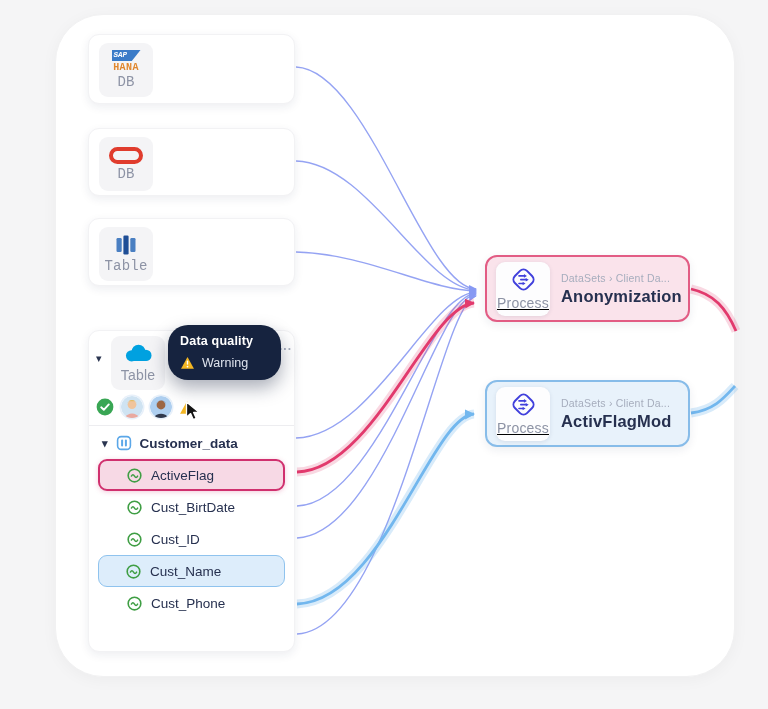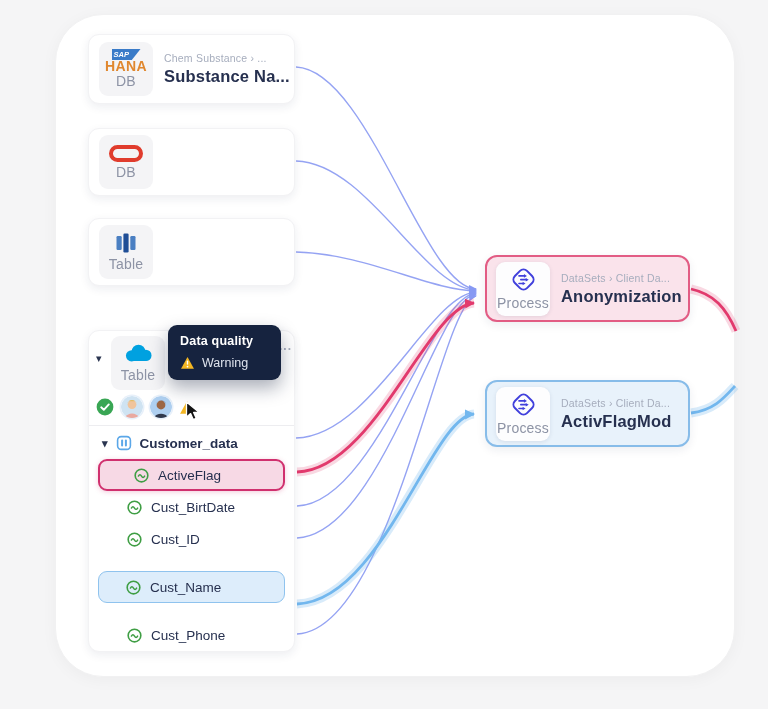--- a/index.html
+++ b/index.html
@@ -9,59 +9,59 @@
   
   .canvas { position:absolute; left:55px; top:14px; width:680px; height:663px;
             background:#ffffff; border-radius:48px; border:1px solid #f1f1f2;
             box-shadow:0 3px 16px rgba(0,0,0,.04); }
 
   svg.edges { position:absolute; left:0; top:0; width:768px; height:709px; z-index:2; pointer-events:none; }
 
   
   .card { position:absolute; background:#fff; border:1px solid #f2f2f4; border-radius:11px;
           box-shadow:0 3px 10px rgba(30,40,80,.08); z-index:3; }
-  .card-flex { display:flex; align-items:center; gap:11px; padding:8px 10px; }
+  .card-flex { display:flex; align-items:flex-start; padding:8px 10px;font-family:Liberation Mono, monospace; }
   .icon-box { width:54px; height:54px; flex:0 0 54px; background:#f4f4f6; border-radius:9px;
               display:flex; flex-direction:column; align-items:center; justify-content:center; gap:2px; }
   .type-badge { font-size:14px; color:#8d93a5; letter-spacing:.2px; }
   .crumb { font-size:10.5px; color:#a6adbd; letter-spacing:.2px; margin-bottom:3px; white-space:nowrap; }
   .title { font-size:16.5px; font-weight:700; color:#26304f; letter-spacing:.2px; white-space:nowrap; }
 
   
   .sap-flag { width:29px; height:11px; background:#3a7bc8; clip-path:polygon(0 0,100% 0,70% 100%,0 100%);
               color:#fff; font-size:7.5px; font-weight:700; font-style:italic; line-height:11px; padding-left:2px; }
-  .hana { color:#e0872e; font-size:14px; font-weight:800; letter-spacing:.4px; line-height:9px; }
+  .hana { color:#e0872e; font-size:10px; font-weight:800; letter-spacing:.4px; line-height:9px; }
   .oracle-o { width:34px; height:17px; border:4px solid #e03c2d; border-radius:10px; }
 
   
   .sf-card { left:88px; top:330px; width:207px; height:322px; }
   .caret { font-size:11px; color:#2a3550; line-height:1; }
   .sf-caret { position:absolute; left:7px; top:22px; }
   .sf-iconbox { position:absolute; left:22px; top:5px; }
   .sf-ellipsis { position:absolute; left:190px; top:8px; color:#a6adbd; font-weight:700; letter-spacing:1px; font-size:12px; }
   .sf-status { position:absolute; left:7px; top:65px; display:flex; align-items:center; gap:7px; }
   .avatar { width:22px; height:22px; border-radius:50%; overflow:hidden; box-shadow:0 0 0 1.5px #e7f0fa; }
   .sf-divider { position:absolute; left:0; right:0; top:94px; border-top:1px solid #ededf0; }
   .sf-rows { position:absolute; left:0; right:0; top:96px; }
   .frow { height:32px; display:flex; align-items:center; gap:9px; padding-left:38px; font-size:13.5px; color:#26304f; font-weight:500; }
   .frow.dataset { padding-left:13px; gap:8px; font-weight:600; }
-  .frow.sel-pink { margin:0 9px; padding-left:34px; background:#f7d9e5; border:2px solid #d0306e;
+  .frow.sel-pink { margin:0 9px; padding-left:27px; background:#f7d9e5; border:2px solid #d0306e;
                    border-radius:9px; box-shadow:0 1px 5px rgba(208,48,110,.25); }
-  .frow.sel-blue { margin:16px 9px; padding-left:27px; background:#ddedfb; border:1.5px solid #8fc3ee; border-radius:9px; }
-
-  
-  .tooltip { position:absolute; left:79px; top:-6px; width:113px; background:#16233f; border-radius:9px;
+  .frow.sel-blue { margin:0 9px; padding-left:27px; background:#ddedfb; border:1.5px solid #8fc3ee; border-radius:9px; }
+
+  
+  .tooltip { position:absolute; left:79px; top:-6px; width:113px; background:#16233f; border-radius:20px;
              padding:9px 12px 10px; z-index:30; box-shadow:0 8px 18px rgba(15,25,55,.35); }
   .tt-title { color:#ffffff; font-size:12.5px; font-weight:700; letter-spacing:.2px; }
   .tt-row { display:flex; align-items:center; gap:7px; margin-top:8px; }
   .tt-status { color:#dfe4ee; font-size:12.5px; }
 
   
   .proc { width:205px; height:67px; border-radius:12px; display:flex; align-items:center; gap:11px; padding:6px 9px; }
-  .proc .icon-box { background:#fdfdfe; box-shadow:0 1px 4px rgba(30,40,80,.10); }
+  .proc .icon-box { background:#fdfdfe; box-shadow:0 1px 4px rgba(30,40,80,.10);text-decoration:underline; }
   .anonymization { left:485px; top:255px; background:#fae3eb; border:2px solid #e25c84; }
   .activflagmod  { left:485px; top:380px; background:#e8f2fb; border:2px solid #87bce9; }
 
   .cursor { position:absolute; left:185px; top:401px; z-index:40; }
 </style>
 </head>
 <body>
 
 <div id="stage">
   <div class="canvas"></div>
@@ -100,24 +100,20 @@
       <path d="M691,413 C714,410 724,398 735,386" stroke="#72b7ee" stroke-width="2.8"></path>
     </g>
   </svg>
 
   <div class="card card-flex" style="left:88px; top:34px; width:207px; height:70px;">
     <div class="icon-box">
       <div class="sap-flag">SAP</div>
       <div class="hana">HANA</div>
       <div class="type-badge">DB</div>
     </div>
-    <div>
-      <div class="crumb">Chem Substance › ...</div>
-      <div class="title">Substance Na...</div>
-    </div>
   </div>
 
   <div class="card card-flex" style="left:88px; top:128px; width:207px; height:68px;">
     <div class="icon-box">
       <div class="oracle-o"></div>
       <div class="type-badge">DB</div>
     </div>
   </div>
 
   <div class="card card-flex" style="left:88px; top:218px; width:207px; height:68px;">

